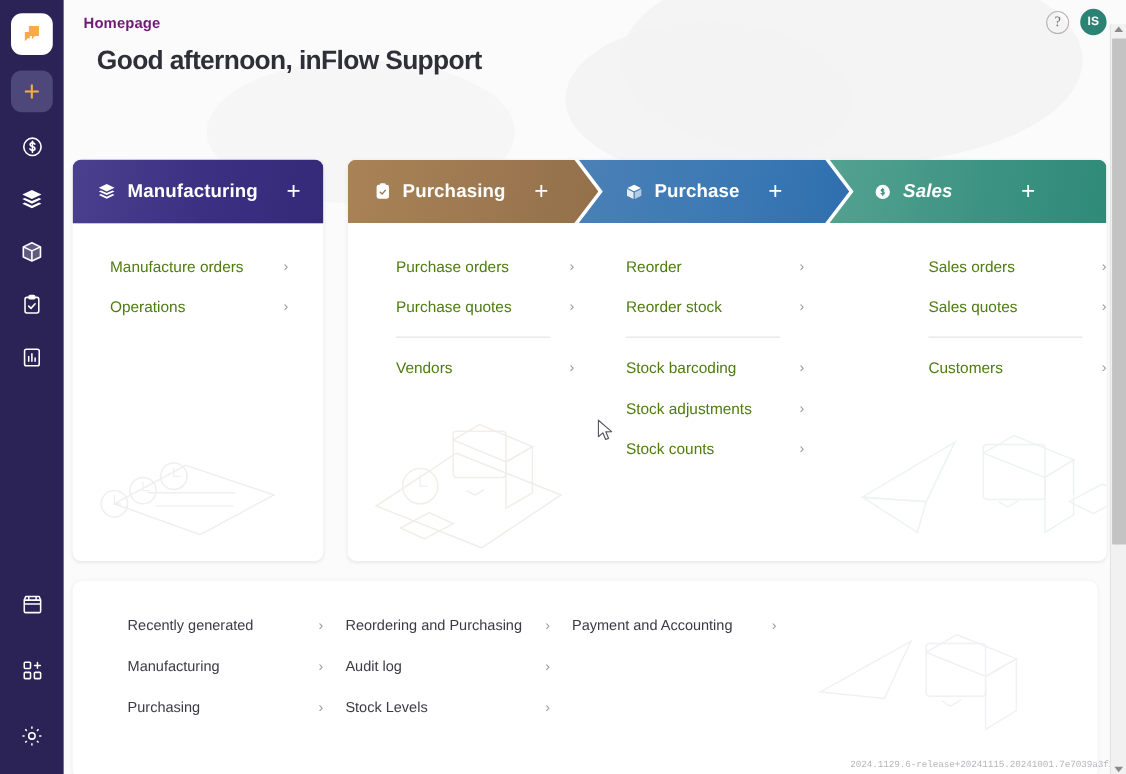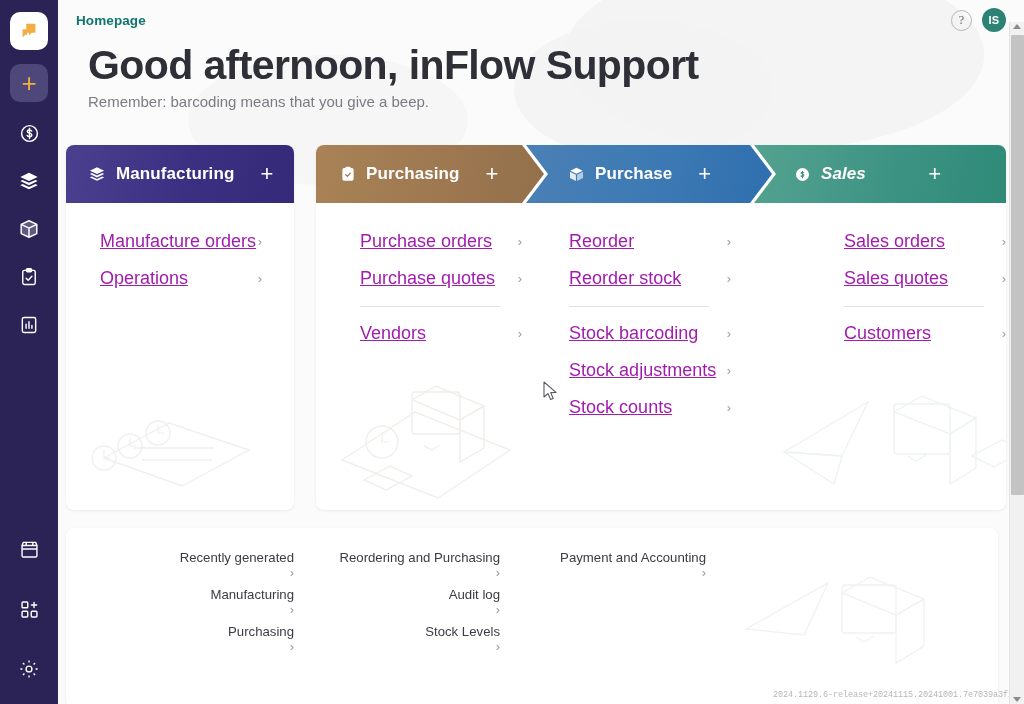--- a/index.html
+++ b/index.html
@@ -52,41 +52,41 @@
   .cloud3 {
     position:absolute; left: 130px; top: 55px; width: 280px; height: 130px;
     background: #f3f3f3; border-radius: 50%; opacity: .7;
   }
 
   .topbar {
     position: absolute; left:0; top:0; width: 966px; height: 40px;
     display:flex; align-items:center; z-index: 5;
   }
   .breadcrumb {
-    margin-left: 18px; color: #0f766e; font-size: 13.5px; font-weight: bold;
+    margin-left: 18px; color: #701a75; font-size: 13.5px; font-weight: bold;
     letter-spacing: .1px;
   }
   .topbar-right { margin-left:auto; margin-right: 18px; display:flex; align-items:center; gap: 10px; }
   .help-btn {
     width: 21px; height:21px; border-radius: 50%;
     border: 1.4px solid #b9b2b8; color:#6e6a73;
     font-size: 13px; display:flex; align-items:center; justify-content:center;
     font-family: "Liberation Serif", serif;
   }
   .avatar {
     width: 24px; height: 24px; border-radius: 50%;
     background: #2d8276; color:#ffffff;
     font-size: 11px; font-weight: bold;
     display:flex; align-items:center; justify-content:center;
     letter-spacing: .2px;
   }
 
   .greeting-wrap { position:absolute; left: 30px; top: 42px; z-index:4; }
   .greeting {
-    font-size: 41px; font-weight: bold; color: #2f2f38; letter-spacing: -.6px;
+    font-size: 24px; font-weight: bold; color: #2f2f38; letter-spacing: -.6px;
   }
   .subgreeting { font-size: 15px; color: #7b7b85; margin-top: 4px; }
 
   
   .cards { position:absolute; left: 8px; top: 145px; width: 950px; height: 365px; z-index:3; }
 
   .card {
     position:absolute; top: 0; background: #ffffff;
     border-radius: 8px; overflow: hidden;
     box-shadow: 0 1px 3px rgba(0,0,0,.07);
@@ -140,21 +140,21 @@
   .col-purch { width: 228px; padding-left: 44px; }
   .col-inv { width: 246px; padding-left: 26px; }
   .col-sales { flex:1; padding-left: 56px; }
 
   .mfg-body { padding: 20px 0 0 34px; position:relative; height: 307px; }
 
   .row {
     display:flex; align-items:center; height: 37px; width: 162px;
     cursor: pointer;
   }
-  .row .lbl { font-size: 18px; color: #a21caf; text-decoration: underline; }
+  .row .lbl { font-size: 14px; color: #4d7c0f; }
   .row .chevr { margin-left:auto; color:#9a9aa4; font-size: 13px; }
   .divider { width: 140px; height:1px; background:#e2e2e6; margin: 9px 0 8px 0; }
 
   
   .illus { position:absolute; bottom: 0; pointer-events:none; opacity:.55; }
 
   
   .reports {
     position:absolute; left: 8px; top: 528px; width: 932px; height: 180px;
     background:#ffffff; border-radius: 8px; overflow:hidden;
@@ -163,21 +163,21 @@
   .hdr-rep {
     height: 60px;
     background: linear-gradient(100deg, #7d4f99 0%, #8b62a4 45%, #9c7bb1 100%);
     padding-left: 24px; display:flex; align-items:center; color:#fff;
   }
   .rep-body { display:flex; padding-top: 22px; position:relative; }
   .rep-col { }
   .rep-col-1 { padding-left: 50px; }
   .rep-col-2 { padding-left: 20px; }
   .rep-col-3 { padding-left: 20px; }
-  .rep-row { display:flex; align-items:flex-end; height: 37px; cursor:pointer;flex-direction:column; }
+  .rep-row { display:flex; align-items:center; height: 37px; cursor:pointer; }
   .rep-row .lbl { font-size: 13.2px; color: #3b3b45; }
   .rep-row .chevr { margin-left:auto; color:#9a9aa4; font-size: 13px; padding-left: 16px; }
   .w-rep1 { width: 178px; }
   .w-rep2 { width: 186px; }
   .w-rep3 { width: 186px; }
 
   .version {
     position:absolute; right: 6px; bottom: 4px;
     font-family: "Liberation Mono", monospace; font-size: 8.5px; color: #b6b6bb;
     letter-spacing: -.1px; z-index: 6;
@@ -281,21 +281,20 @@
     <div class="topbar">
       <div class="breadcrumb">Homepage</div>
       <div class="topbar-right">
         <div class="help-btn">?</div>
         <div class="avatar">IS</div>
       </div>
     </div>
 
     <div class="greeting-wrap">
       <div class="greeting">Good afternoon, inFlow Support</div>
-      <div class="subgreeting">Remember: barcoding means that you give a beep.</div>
     </div>
 
     <div class="cards">
 
       <div class="card card-mfg">
         <div class="hdr hdr-mfg">
           <div class="hdr-title">
             <span class="hdr-icon">
               <svg width="18" height="18" viewBox="0 0 24 24" fill="#fff">
                 <path d="M12 3 2.5 7.5 12 12l9.5-4.5z"></path>

